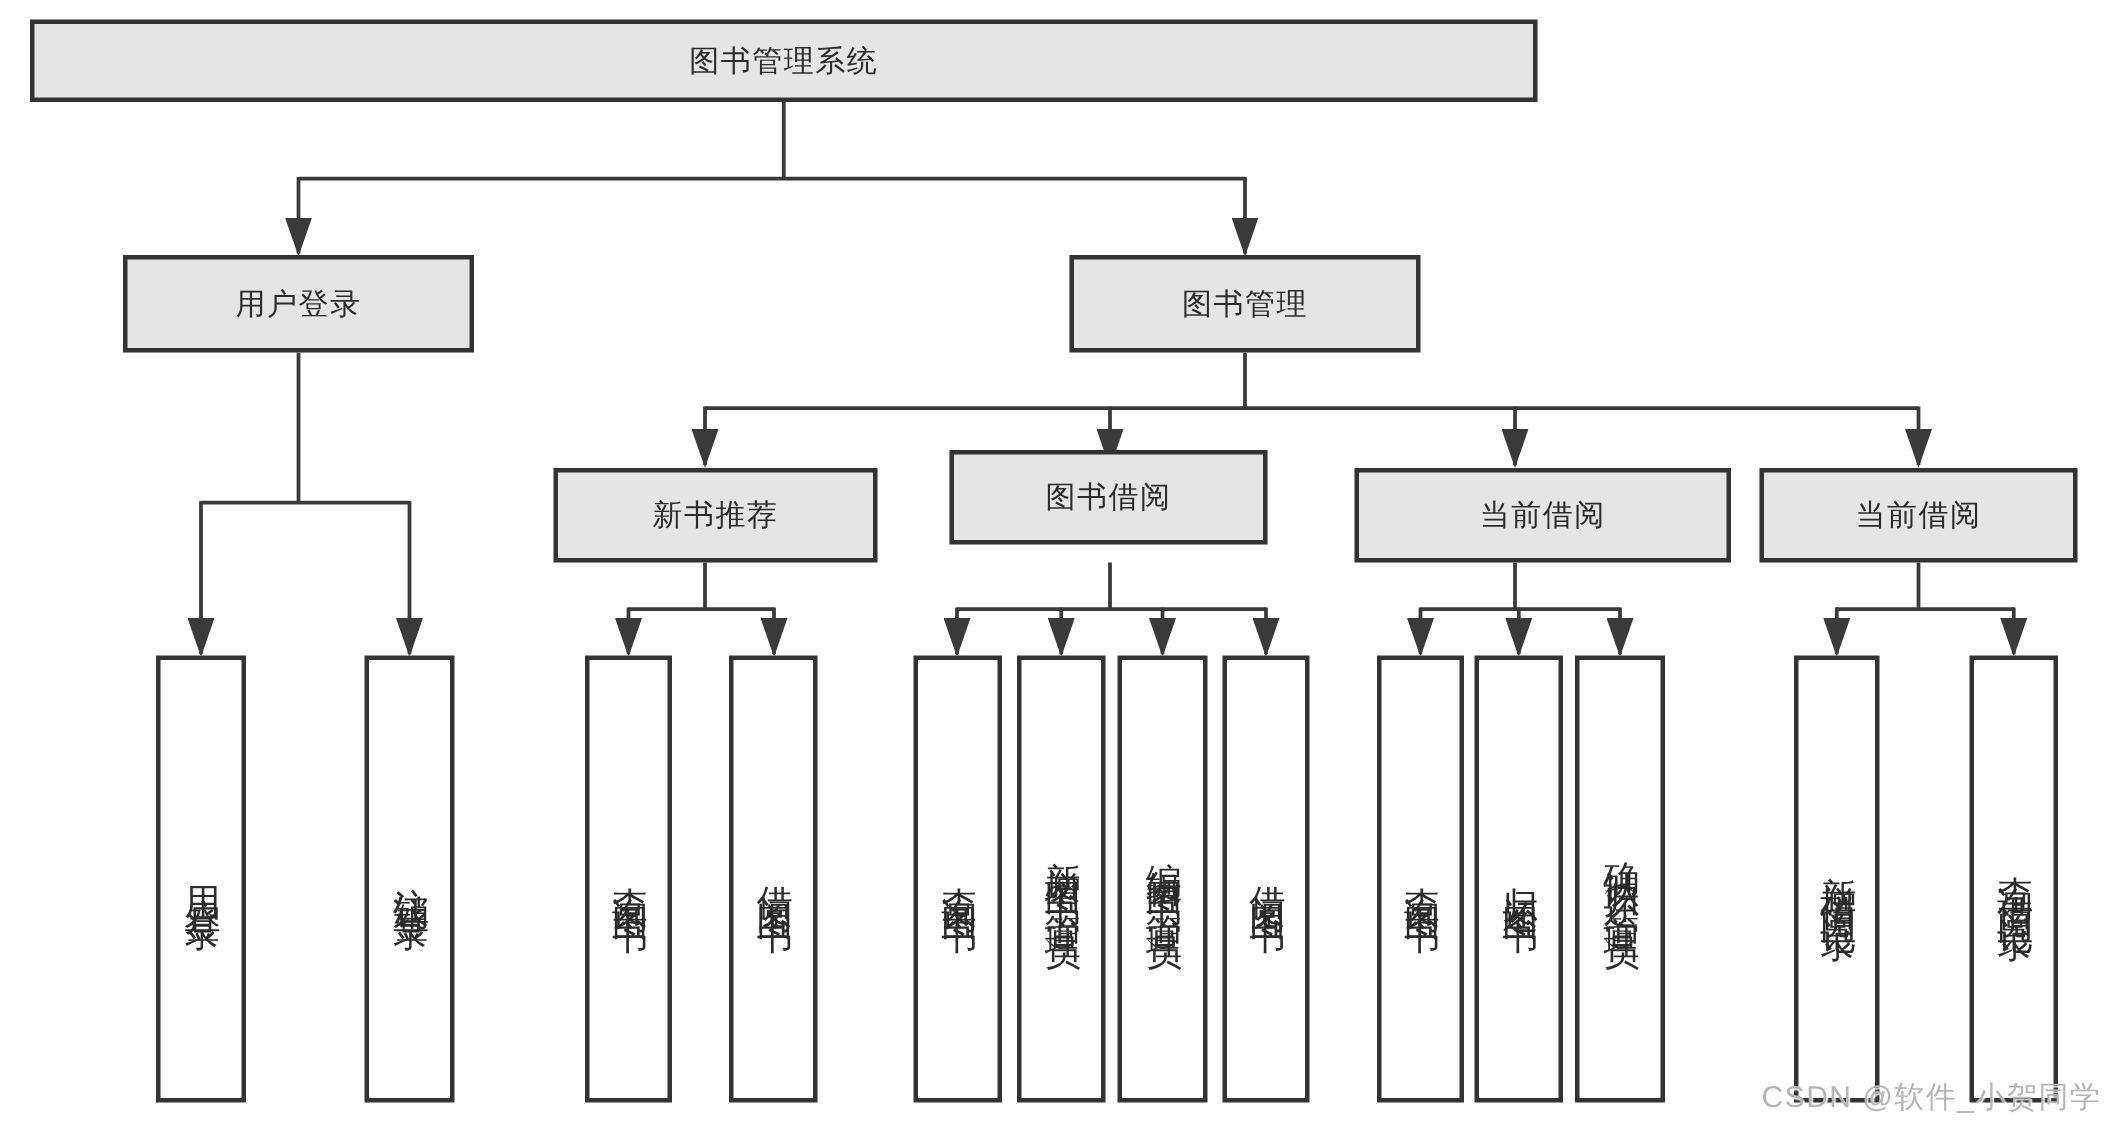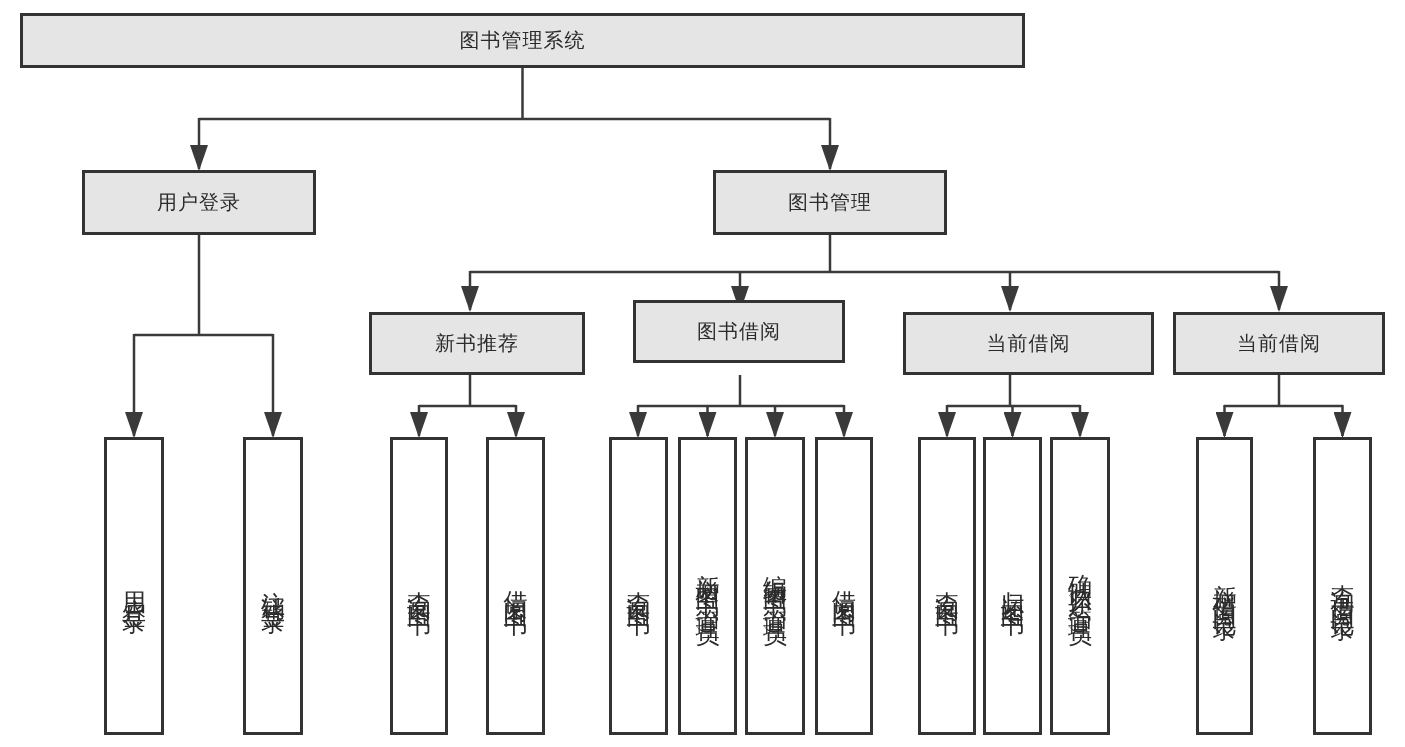--- a/index.html
+++ b/index.html
@@ -155,13 +155,14 @@
     <span class="vtext">确认归还（管理员）</span>
   </div>
 
   <div class="leaf lf-12">
     <span class="vtext">新增借阅记录</span>
   </div>
   <div class="leaf lf-13">
     <span class="vtext">查询借阅记录</span>
   </div>
 
+  <div class="watermark">CSDN @软件_小贺同学</div>
 </div>
 
 </body></html>

